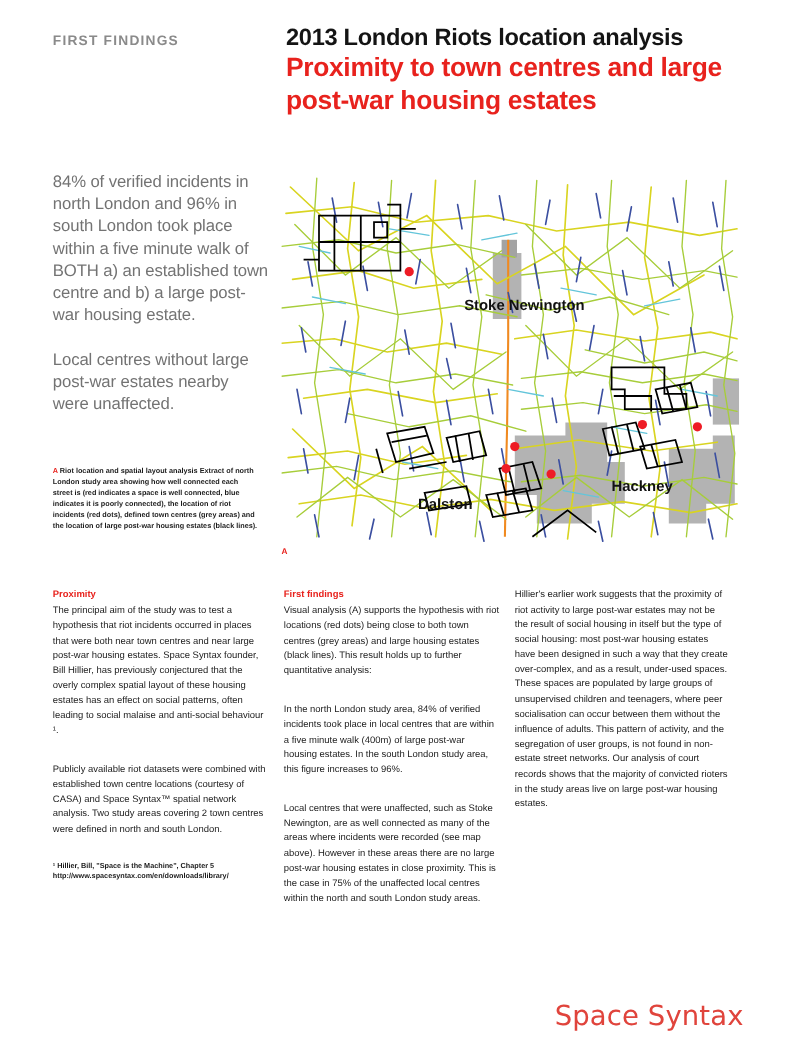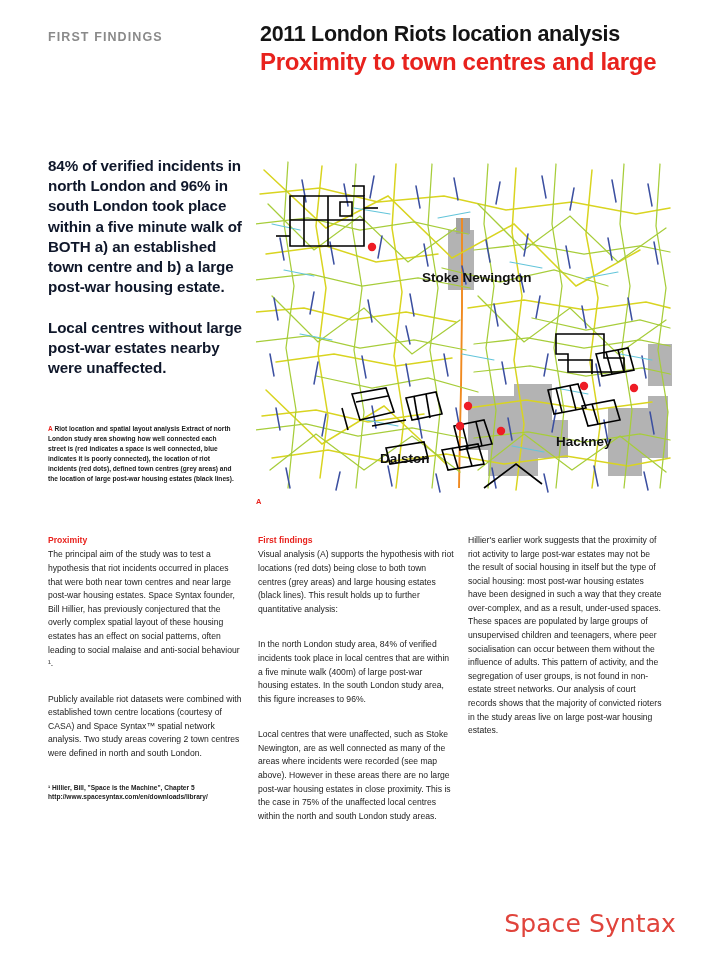--- a/index.html
+++ b/index.html
@@ -58,23 +58,23 @@
     letter-spacing: -0.3px;
     margin-top: 1px;
   }
 
   
   .pullquote {
     position: absolute;
     left: 48px;
     top: 156px;
     width: 196px;
-    color: #0f172a;
+    color: #737373;
     font-size: 15.2px;
-    font-weight: bold;
+    font-weight: normal;
     line-height: 1.33;
     letter-spacing: -0.1px;
   }
   .pullquote p { margin: 0; }
   .pullquote p + p { margin-top: 20px; }
 
   
   .fig-caption {
     position: absolute;
     left: 48px;
@@ -157,22 +157,23 @@
   }
 </style>
 </head>
 <body>
 
 <div class="page">
 
   <div class="header">
     <div class="kicker">FIRST FINDINGS</div>
     <div class="title-block">
-      <div class="title-main">2011 London Riots location analysis</div>
+      <div class="title-main">2013 London Riots location analysis</div>
       <div class="title-sub">Proximity to town centres and large</div>
+      <div class="title-sub">post-war housing estates</div>
     </div>
   </div>
 
   <div class="pullquote">
     <p>84% of verified incidents in north London and 96% in south London took place within a five minute walk of BOTH a) an established town centre and b) a large post-war housing estate.</p>
     <p>Local centres without large post-war estates nearby were unaffected.</p>
   </div>
 
   <div class="fig-caption">
     <span class="fig-label">A</span>

